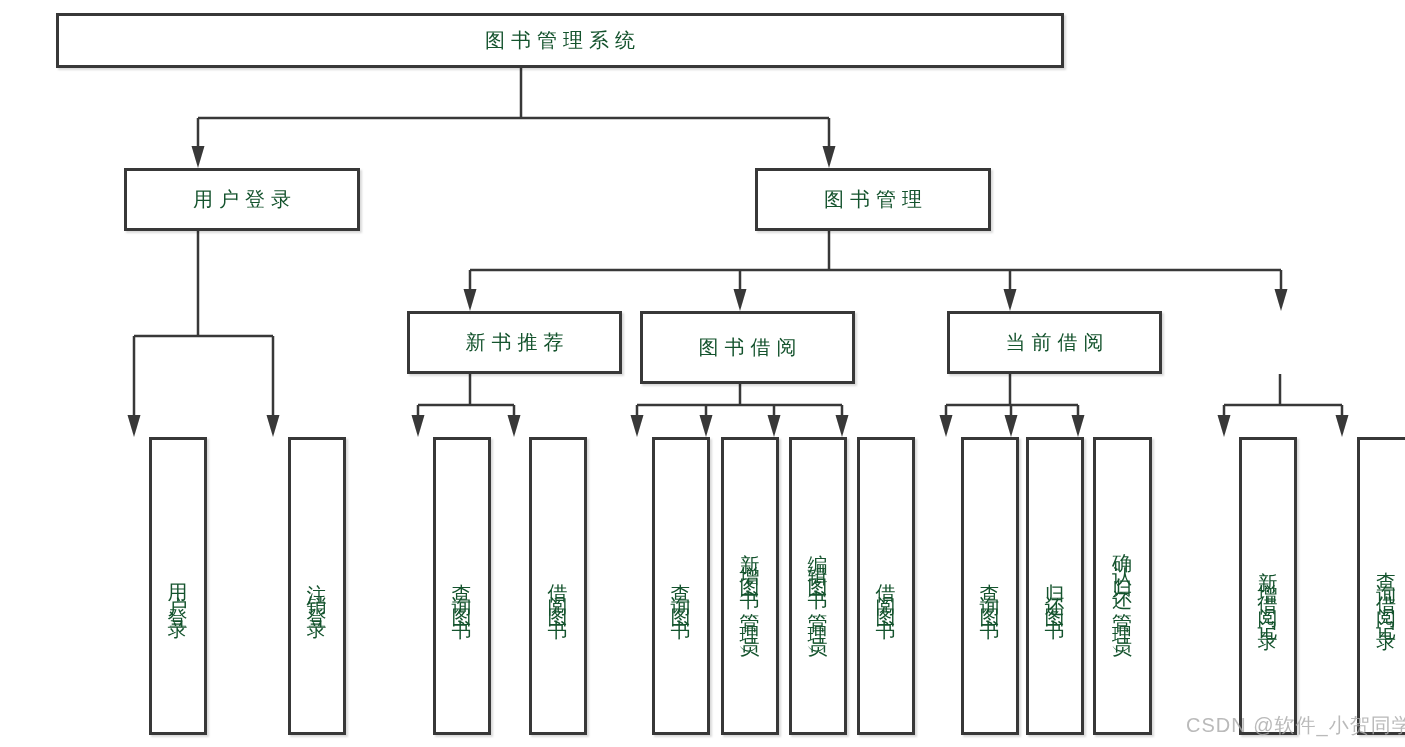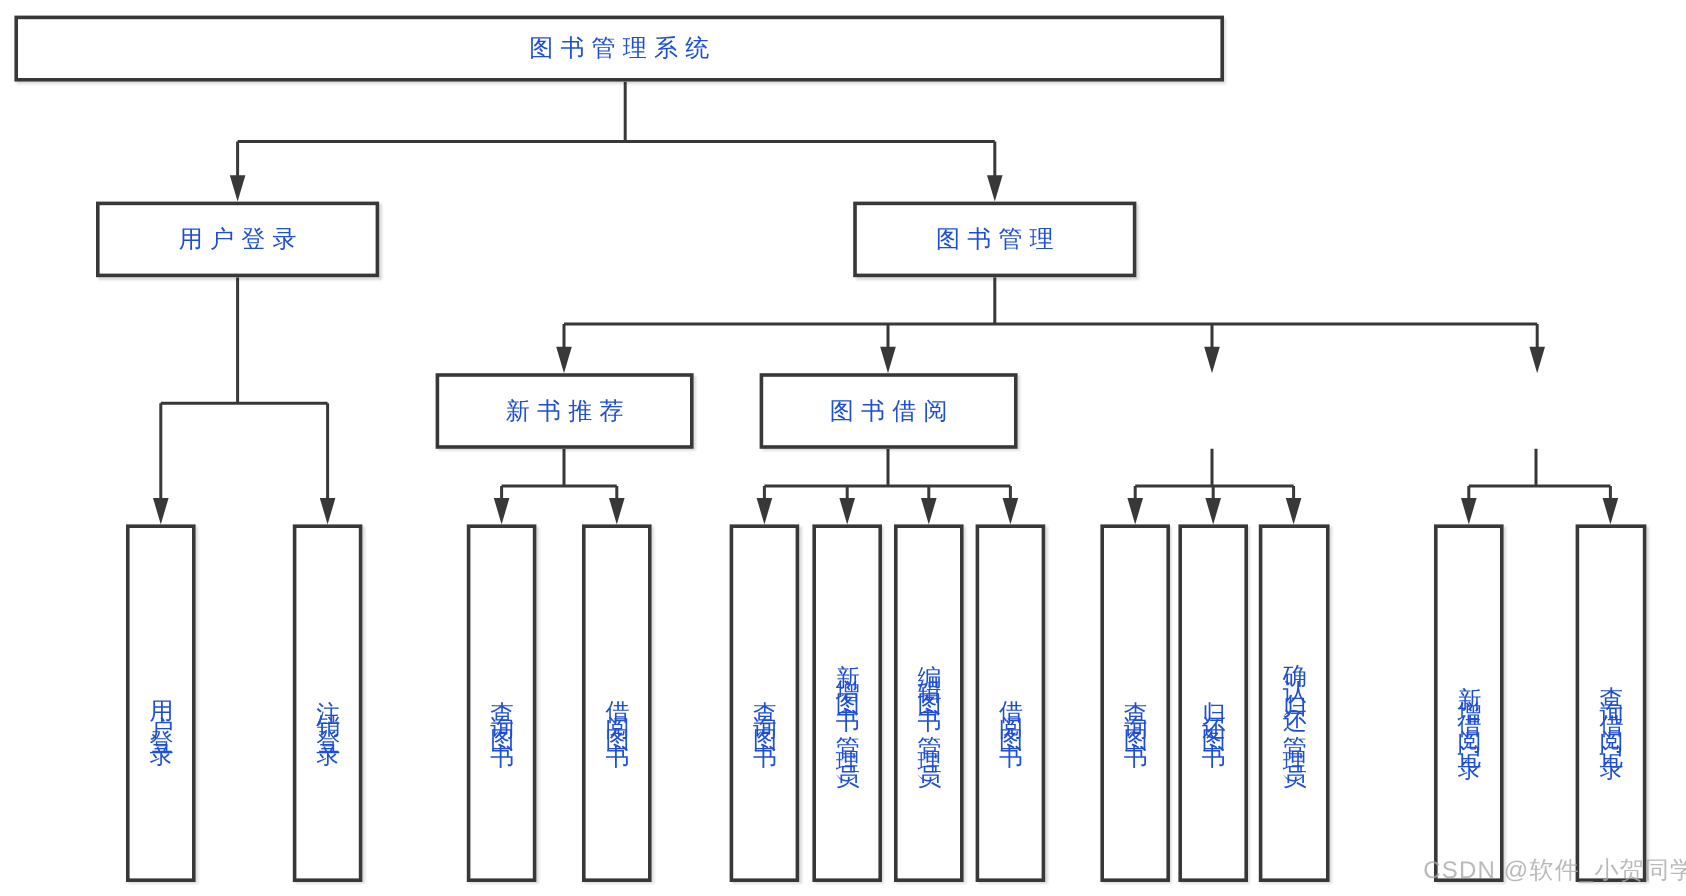--- a/index.html
+++ b/index.html
@@ -3,23 +3,24 @@
 <meta charset="utf-8">
 <style>
   html,body { margin:0; padding:0; background:#ffffff; }
   .stage {
     position:relative; width:1405px; height:747px; background:#ffffff;
     font-family:"Liberation Sans","DejaVu Sans",sans-serif; overflow:hidden;
   }
   svg.connectors { position:absolute; left:0; top:0; z-index:1; }
   .box {
     position:absolute; box-sizing:border-box; background:#ffffff;
-    border:3px solid #383838; color:#1d4ed8; z-index:2;
+    border:3px solid #383838; color:#14532d; z-index:2;
     display:flex; align-items:center; justify-content:center;
     box-shadow:2px 2px 2px rgba(0,0,0,0.15);
+    margin-left:44px;
   }
   .hlabel { font-size:20px; letter-spacing:6px; margin-right:-6px; white-space:nowrap; }
   .vlabel {
     writing-mode:vertical-rl; text-orientation:upright;
     font-size:20px; line-height:1; letter-spacing:12px; margin-bottom:-12px;
     white-space:nowrap;
   }
   .wm {
     position:absolute; left:1186px; top:712px; z-index:5;
     font-size:20px; letter-spacing:1px; color:#a9a9a9; opacity:0.8; white-space:nowrap;
@@ -70,22 +71,25 @@
   <div class="box" style="left:80px;top:168px;width:236px;height:63px;">
     <span class="hlabel">用户登录</span>
   </div>
   <div class="box" style="left:363px;top:311px;width:215px;height:63px;">
     <span class="hlabel">新书推荐</span>
   </div>
 
   <div class="box" style="left:711px;top:168px;width:236px;height:63px;">
     <span class="hlabel">图书管理</span>
   </div>
-  <div class="box" style="left:633px;top:311px;width:215px;height:63px;">
+  <div class="box" style="left:596px;top:311px;width:215px;height:73px;">
     <span class="hlabel">图书借阅</span>
+  </div>
+  <div class="box" style="left:903px;top:311px;width:215px;height:63px;">
+    <span class="hlabel">当前借阅</span>
   </div>
 
   <div class="box" style="left:105px;top:437px;width:58px;height:298px;">
     <span class="vlabel">用户登录</span>
   </div>
   <div class="box" style="left:244px;top:437px;width:58px;height:298px;">
     <span class="vlabel">注销登录</span>
   </div>
 
   <div class="box" style="left:389px;top:437px;width:58px;height:298px;">

